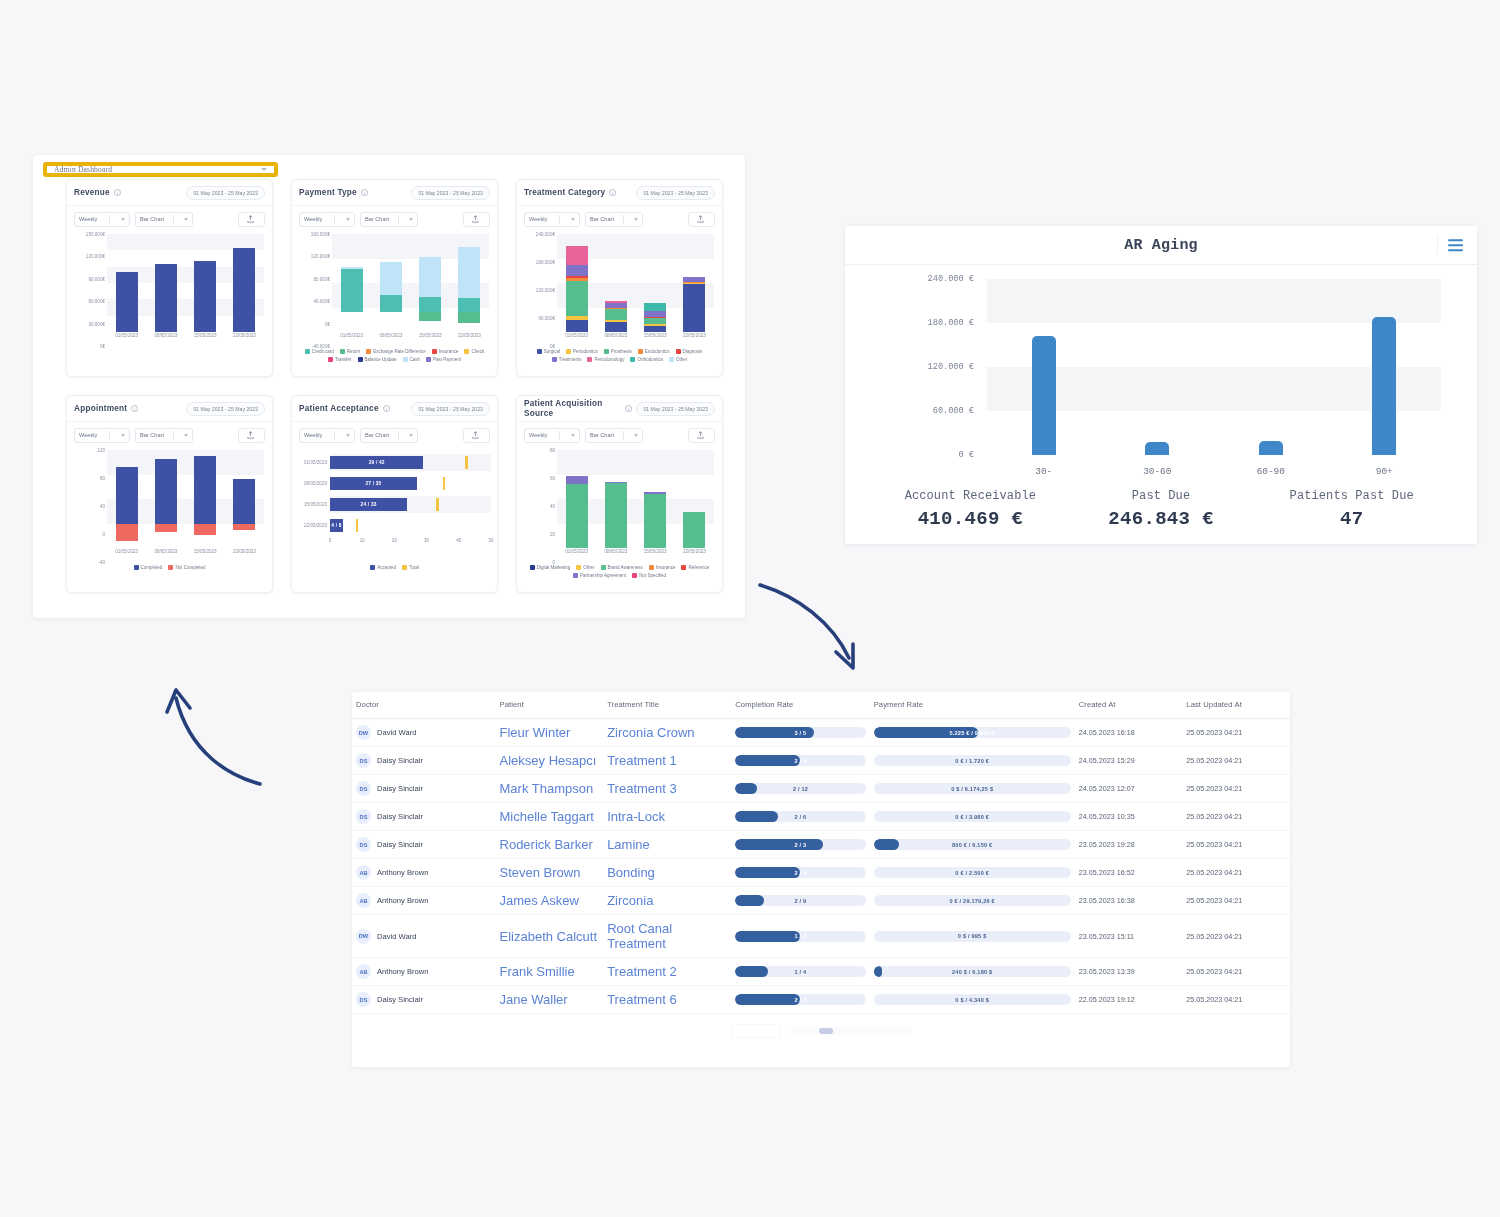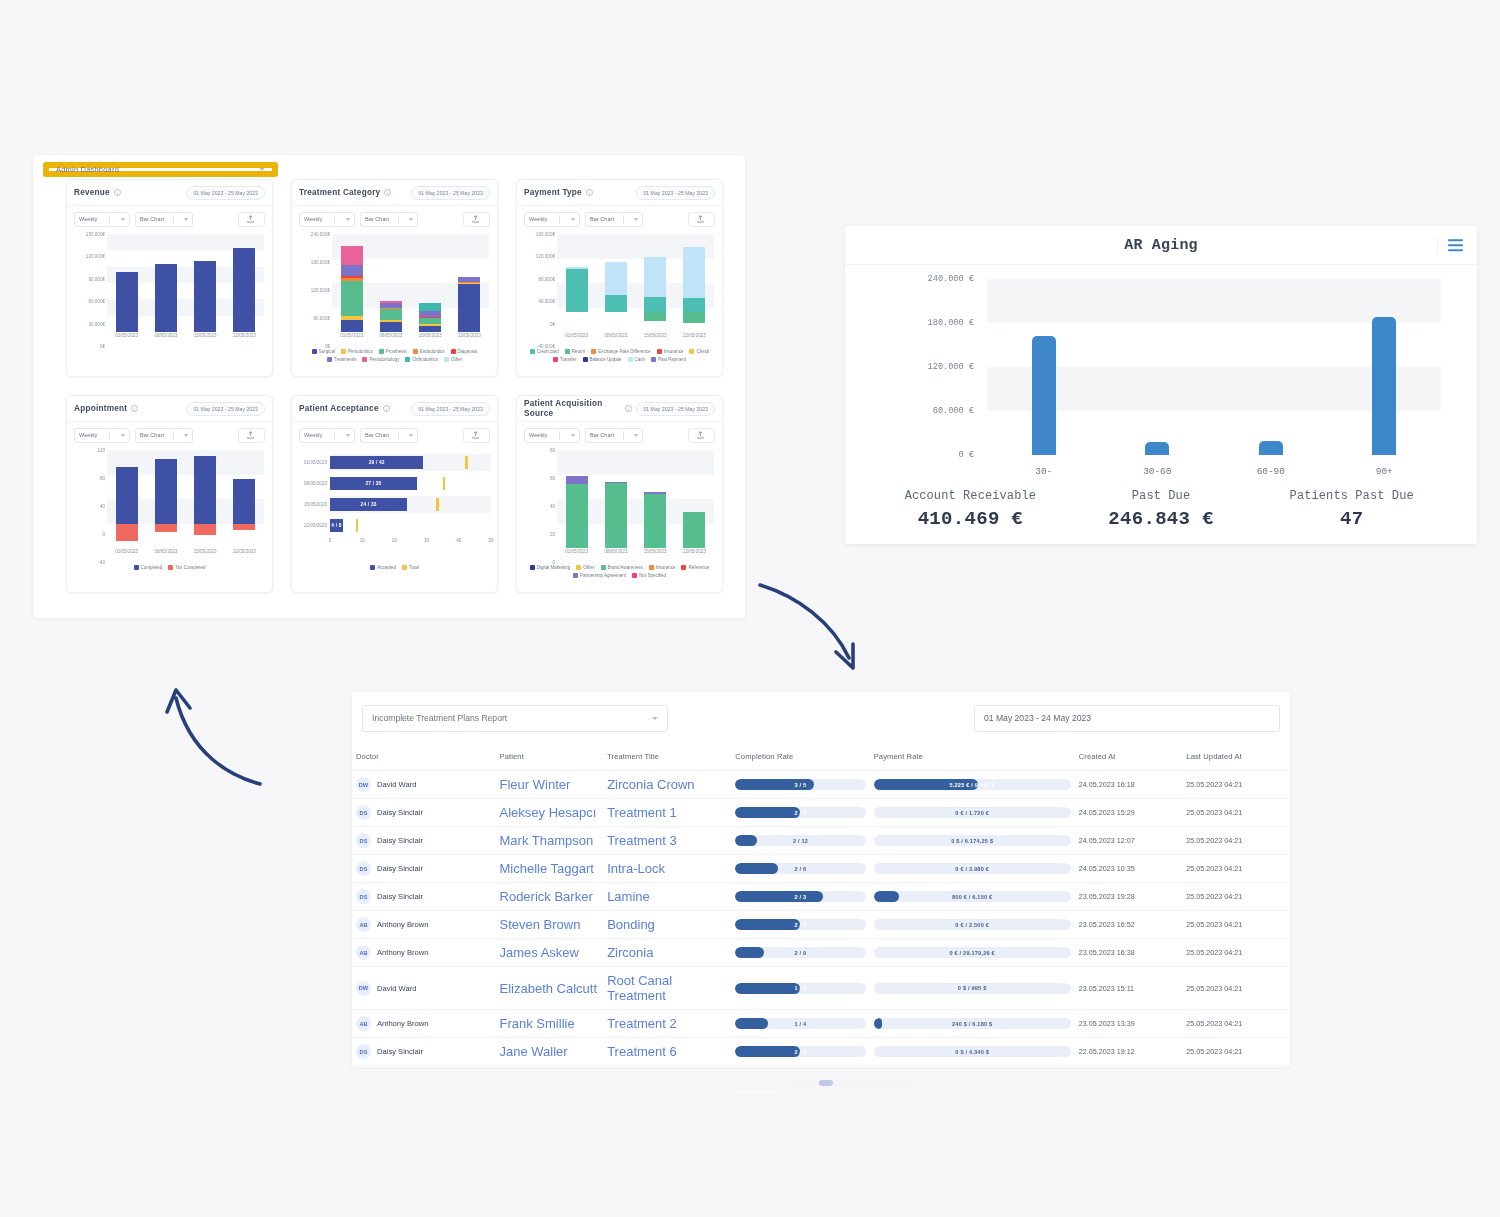--- a/index.html
+++ b/index.html
@@ -13,24 +13,25 @@
   .canvas { position: relative; width: 1500px; height: 1217px; }
 
   
   .dash-panel {
     position: absolute; left: 33px; top: 155px; width: 712px; height: 463px;
     background: #ffffff; border-radius: 4px;
     box-shadow: 0 1px 4px rgba(30,40,70,.07);
   }
   .dash-topbar { height: 38px; padding: 7px 10px 0 10px; }
   .sel-main {
-    width: 235px; height: 15px; border: 6px solid #eab308; border-radius: 3px;
+    width: 235px; height: 15px; border: 4px solid #eab308; border-radius: 3px;
     background: #fff; display: flex; align-items: center;
     padding: 0 7px; font-size: 7.5px; color: #6a7486; letter-spacing: .2px;
     justify-content: space-between;
+    font-family: Liberation Serif, serif;
   }
   .caret { width: 0; height: 0; border-left: 3px solid transparent; border-right: 3px solid transparent;
            border-top: 3.5px solid #b6bcca; }
 
   .cards-grid {
     position: absolute; left: 33px; top: 24px;
     display: grid; grid-template-columns: 207px 207px 207px;
     gap: 18px 18px;
   }
   .card {
@@ -232,145 +233,20 @@
               <div class="xlab">01/05/2023</div>
               <div class="xlab">08/05/2023</div>
               <div class="xlab">15/05/2023</div>
               <div class="xlab">22/05/2023</div>
             </div>
         </div>
       </div>
 
       <div class="card">
         <div class="card-hd">
-          <span class="card-title">Treatment Category</span>
-          <span class="info-i">i</span>
-          <span class="date-pill">01 May 2023 - 25 May 2023</span>
-        </div>
-        <div class="card-ctrls">
-          <div class="mini-sel w-weekly">
-            <span>Weekly</span>
-            <span class="bar"></span>
-              <span class="cv"></span>
-          </div>
-          <div class="mini-sel w-chart">
-            <span>Bar Chart</span>
-            <span class="bar"></span>
-              <span class="cv"></span>
-          </div>
-          <div class="export-btn">
-            <svg width="7" height="8" viewBox="0 0 10 11">
-                <path d="M5 1 L5 7 M2.5 3.2 L5 .8 L7.5 3.2 M1 8.5 L1 10 L9 10 L9 8.5" stroke="#6b7487" stroke-width="1" fill="none"></path>
-              </svg>
-            <span class="cv"></span>
-          </div>
-        </div>
-        <div class="plot">
-          <div class="yaxis" id="tc-y">
-              <div class="ytick" style="top: 0%;">240.000€</div>
-              <div class="ytick" style="top: 25%;">180.000€</div>
-              <div class="ytick" style="top: 50%;">120.000€</div>
-              <div class="ytick" style="top: 75%;">60.000€</div>
-              <div class="ytick" style="top: 100%;">0€</div>
-            </div>
-          <div class="pa" id="tc-pa">
-              <div class="band" style="top: 0%; height: 25%;"></div>
-              <div class="band" style="top: 50%; height: 25%;"></div>
-              <div class="bars">
-                <div class="bcol">
-                  <div style="position: absolute; left: 22%; width: 56%; top: 0px; bottom: 0px;">
-                    <div style="position: absolute; left: 0px; right: 0px; background: rgb(63, 81, 165); height: 12.5%; bottom: 0%;"></div>
-                    <div style="position: absolute; left: 0px; right: 0px; background: rgb(245, 197, 66); height: 3.33333%; bottom: 12.5%;"></div>
-                    <div style="position: absolute; left: 0px; right: 0px; background: rgb(86, 189, 143); height: 35.8333%; bottom: 15.8333%;"></div>
-                    <div style="position: absolute; left: 0px; right: 0px; background: rgb(240, 139, 60); height: 3.75%; bottom: 51.6667%;"></div>
-                    <div style="position: absolute; left: 0px; right: 0px; background: rgb(232, 71, 63); height: 1.25%; bottom: 55.4167%;"></div>
-                    <div style="position: absolute; left: 0px; right: 0px; background: rgb(126, 115, 200); height: 11.6667%; bottom: 56.6667%;"></div>
-                    <div style="position: absolute; left: 0px; right: 0px; background: rgb(232, 99, 154); height: 19.1667%; bottom: 68.3333%;"></div>
-                  </div>
-                </div>
-                <div class="bcol">
-                  <div style="position: absolute; left: 22%; width: 56%; top: 0px; bottom: 0px;">
-                    <div style="position: absolute; left: 0px; right: 0px; background: rgb(63, 81, 165); height: 10%; bottom: 0%;"></div>
-                    <div style="position: absolute; left: 0px; right: 0px; background: rgb(245, 197, 66); height: 2.08333%; bottom: 10%;"></div>
-                    <div style="position: absolute; left: 0px; right: 0px; background: rgb(86, 189, 143); height: 11.6667%; bottom: 12.0833%;"></div>
-                    <div style="position: absolute; left: 0px; right: 0px; background: rgb(240, 139, 60); height: 0.833333%; bottom: 23.75%;"></div>
-                    <div style="position: absolute; left: 0px; right: 0px; background: rgb(126, 115, 200); height: 5.41667%; bottom: 24.5833%;"></div>
-                    <div style="position: absolute; left: 0px; right: 0px; background: rgb(232, 99, 154); height: 2.08333%; bottom: 30%;"></div>
-                  </div>
-                </div>
-                <div class="bcol">
-                  <div style="position: absolute; left: 22%; width: 56%; top: 0px; bottom: 0px;">
-                    <div style="position: absolute; left: 0px; right: 0px; background: rgb(63, 81, 165); height: 5.83333%; bottom: 0%;"></div>
-                    <div style="position: absolute; left: 0px; right: 0px; background: rgb(245, 197, 66); height: 2.5%; bottom: 5.83333%;"></div>
-                    <div style="position: absolute; left: 0px; right: 0px; background: rgb(86, 189, 143); height: 5.83333%; bottom: 8.33333%;"></div>
-                    <div style="position: absolute; left: 0px; right: 0px; background: rgb(240, 139, 60); height: 0.833333%; bottom: 14.1667%;"></div>
-                    <div style="position: absolute; left: 0px; right: 0px; background: rgb(232, 71, 63); height: 0.625%; bottom: 15%;"></div>
-                    <div style="position: absolute; left: 0px; right: 0px; background: rgb(126, 115, 200); height: 6.25%; bottom: 15.625%;"></div>
-                    <div style="position: absolute; left: 0px; right: 0px; background: rgb(63, 184, 172); height: 7.5%; bottom: 21.875%;"></div>
-                  </div>
-                </div>
-                <div class="bcol">
-                  <div style="position: absolute; left: 22%; width: 56%; top: 0px; bottom: 0px;">
-                    <div style="position: absolute; left: 0px; right: 0px; background: rgb(63, 81, 165); height: 49.1667%; bottom: 0%;"></div>
-                    <div style="position: absolute; left: 0px; right: 0px; background: rgb(245, 197, 66); height: 1.04167%; bottom: 49.1667%;"></div>
-                    <div style="position: absolute; left: 0px; right: 0px; background: rgb(240, 139, 60); height: 1.25%; bottom: 50.2083%;"></div>
-                    <div style="position: absolute; left: 0px; right: 0px; background: rgb(126, 115, 200); height: 5%; bottom: 51.4583%;"></div>
-                  </div>
-                </div>
-              </div>
-            </div>
-          <div class="xlabels" id="tc-x">
-              <div class="xlab">01/05/2023</div>
-              <div class="xlab">08/05/2023</div>
-              <div class="xlab">15/05/2023</div>
-              <div class="xlab">22/05/2023</div>
-            </div>
-        </div>
-        <div class="legend" id="tc-lg">
-            <div class="lg">
-              <span class="sw" style="background: rgb(63, 81, 165);"></span>
-              <span>Surgical</span>
-            </div>
-            <div class="lg">
-              <span class="sw" style="background: rgb(245, 197, 66);"></span>
-              <span>Periodontics</span>
-            </div>
-            <div class="lg">
-              <span class="sw" style="background: rgb(86, 189, 143);"></span>
-              <span>Prosthesis</span>
-            </div>
-            <div class="lg">
-              <span class="sw" style="background: rgb(240, 139, 60);"></span>
-              <span>Endodontics</span>
-            </div>
-            <div class="lg">
-              <span class="sw" style="background: rgb(232, 71, 63);"></span>
-              <span>Diagnosis</span>
-            </div>
-            <div class="lg">
-              <span class="sw" style="background: rgb(126, 115, 200);"></span>
-              <span>Treatments</span>
-            </div>
-            <div class="lg">
-              <span class="sw" style="background: rgb(232, 99, 154);"></span>
-              <span>Periodontology</span>
-            </div>
-            <div class="lg">
-              <span class="sw" style="background: rgb(63, 184, 172);"></span>
-              <span>Orthodontics</span>
-            </div>
-            <div class="lg">
-              <span class="sw" style="background: rgb(191, 227, 247);"></span>
-              <span>Other</span>
-            </div>
-          </div>
-      </div>
-
-      <div class="card">
-        <div class="card-hd">
           <span class="card-title">Payment Type</span>
           <span class="info-i">i</span>
           <span class="date-pill">01 May 2023 - 25 May 2023</span>
         </div>
         <div class="card-ctrls">
           <div class="mini-sel w-weekly">
             <span>Weekly</span>
             <span class="bar"></span>
               <span class="cv"></span>
           </div>
@@ -463,20 +339,145 @@
               <span class="sw" style="background: rgb(43, 58, 143);"></span>
               <span>Balance Update</span>
             </div>
             <div class="lg">
               <span class="sw" style="background: rgb(191, 227, 247);"></span>
               <span>Cash</span>
             </div>
             <div class="lg">
               <span class="sw" style="background: rgb(126, 115, 200);"></span>
               <span>Past Payment</span>
+            </div>
+          </div>
+      </div>
+
+      <div class="card">
+        <div class="card-hd">
+          <span class="card-title">Treatment Category</span>
+          <span class="info-i">i</span>
+          <span class="date-pill">01 May 2023 - 25 May 2023</span>
+        </div>
+        <div class="card-ctrls">
+          <div class="mini-sel w-weekly">
+            <span>Weekly</span>
+            <span class="bar"></span>
+              <span class="cv"></span>
+          </div>
+          <div class="mini-sel w-chart">
+            <span>Bar Chart</span>
+            <span class="bar"></span>
+              <span class="cv"></span>
+          </div>
+          <div class="export-btn">
+            <svg width="7" height="8" viewBox="0 0 10 11">
+                <path d="M5 1 L5 7 M2.5 3.2 L5 .8 L7.5 3.2 M1 8.5 L1 10 L9 10 L9 8.5" stroke="#6b7487" stroke-width="1" fill="none"></path>
+              </svg>
+            <span class="cv"></span>
+          </div>
+        </div>
+        <div class="plot">
+          <div class="yaxis" id="tc-y">
+              <div class="ytick" style="top: 0%;">240.000€</div>
+              <div class="ytick" style="top: 25%;">180.000€</div>
+              <div class="ytick" style="top: 50%;">120.000€</div>
+              <div class="ytick" style="top: 75%;">60.000€</div>
+              <div class="ytick" style="top: 100%;">0€</div>
+            </div>
+          <div class="pa" id="tc-pa">
+              <div class="band" style="top: 0%; height: 25%;"></div>
+              <div class="band" style="top: 50%; height: 25%;"></div>
+              <div class="bars">
+                <div class="bcol">
+                  <div style="position: absolute; left: 22%; width: 56%; top: 0px; bottom: 0px;">
+                    <div style="position: absolute; left: 0px; right: 0px; background: rgb(63, 81, 165); height: 12.5%; bottom: 0%;"></div>
+                    <div style="position: absolute; left: 0px; right: 0px; background: rgb(245, 197, 66); height: 3.33333%; bottom: 12.5%;"></div>
+                    <div style="position: absolute; left: 0px; right: 0px; background: rgb(86, 189, 143); height: 35.8333%; bottom: 15.8333%;"></div>
+                    <div style="position: absolute; left: 0px; right: 0px; background: rgb(240, 139, 60); height: 3.75%; bottom: 51.6667%;"></div>
+                    <div style="position: absolute; left: 0px; right: 0px; background: rgb(232, 71, 63); height: 1.25%; bottom: 55.4167%;"></div>
+                    <div style="position: absolute; left: 0px; right: 0px; background: rgb(126, 115, 200); height: 11.6667%; bottom: 56.6667%;"></div>
+                    <div style="position: absolute; left: 0px; right: 0px; background: rgb(232, 99, 154); height: 19.1667%; bottom: 68.3333%;"></div>
+                  </div>
+                </div>
+                <div class="bcol">
+                  <div style="position: absolute; left: 22%; width: 56%; top: 0px; bottom: 0px;">
+                    <div style="position: absolute; left: 0px; right: 0px; background: rgb(63, 81, 165); height: 10%; bottom: 0%;"></div>
+                    <div style="position: absolute; left: 0px; right: 0px; background: rgb(245, 197, 66); height: 2.08333%; bottom: 10%;"></div>
+                    <div style="position: absolute; left: 0px; right: 0px; background: rgb(86, 189, 143); height: 11.6667%; bottom: 12.0833%;"></div>
+                    <div style="position: absolute; left: 0px; right: 0px; background: rgb(240, 139, 60); height: 0.833333%; bottom: 23.75%;"></div>
+                    <div style="position: absolute; left: 0px; right: 0px; background: rgb(126, 115, 200); height: 5.41667%; bottom: 24.5833%;"></div>
+                    <div style="position: absolute; left: 0px; right: 0px; background: rgb(232, 99, 154); height: 2.08333%; bottom: 30%;"></div>
+                  </div>
+                </div>
+                <div class="bcol">
+                  <div style="position: absolute; left: 22%; width: 56%; top: 0px; bottom: 0px;">
+                    <div style="position: absolute; left: 0px; right: 0px; background: rgb(63, 81, 165); height: 5.83333%; bottom: 0%;"></div>
+                    <div style="position: absolute; left: 0px; right: 0px; background: rgb(245, 197, 66); height: 2.5%; bottom: 5.83333%;"></div>
+                    <div style="position: absolute; left: 0px; right: 0px; background: rgb(86, 189, 143); height: 5.83333%; bottom: 8.33333%;"></div>
+                    <div style="position: absolute; left: 0px; right: 0px; background: rgb(240, 139, 60); height: 0.833333%; bottom: 14.1667%;"></div>
+                    <div style="position: absolute; left: 0px; right: 0px; background: rgb(232, 71, 63); height: 0.625%; bottom: 15%;"></div>
+                    <div style="position: absolute; left: 0px; right: 0px; background: rgb(126, 115, 200); height: 6.25%; bottom: 15.625%;"></div>
+                    <div style="position: absolute; left: 0px; right: 0px; background: rgb(63, 184, 172); height: 7.5%; bottom: 21.875%;"></div>
+                  </div>
+                </div>
+                <div class="bcol">
+                  <div style="position: absolute; left: 22%; width: 56%; top: 0px; bottom: 0px;">
+                    <div style="position: absolute; left: 0px; right: 0px; background: rgb(63, 81, 165); height: 49.1667%; bottom: 0%;"></div>
+                    <div style="position: absolute; left: 0px; right: 0px; background: rgb(245, 197, 66); height: 1.04167%; bottom: 49.1667%;"></div>
+                    <div style="position: absolute; left: 0px; right: 0px; background: rgb(240, 139, 60); height: 1.25%; bottom: 50.2083%;"></div>
+                    <div style="position: absolute; left: 0px; right: 0px; background: rgb(126, 115, 200); height: 5%; bottom: 51.4583%;"></div>
+                  </div>
+                </div>
+              </div>
+            </div>
+          <div class="xlabels" id="tc-x">
+              <div class="xlab">01/05/2023</div>
+              <div class="xlab">08/05/2023</div>
+              <div class="xlab">15/05/2023</div>
+              <div class="xlab">22/05/2023</div>
+            </div>
+        </div>
+        <div class="legend" id="tc-lg">
+            <div class="lg">
+              <span class="sw" style="background: rgb(63, 81, 165);"></span>
+              <span>Surgical</span>
+            </div>
+            <div class="lg">
+              <span class="sw" style="background: rgb(245, 197, 66);"></span>
+              <span>Periodontics</span>
+            </div>
+            <div class="lg">
+              <span class="sw" style="background: rgb(86, 189, 143);"></span>
+              <span>Prosthesis</span>
+            </div>
+            <div class="lg">
+              <span class="sw" style="background: rgb(240, 139, 60);"></span>
+              <span>Endodontics</span>
+            </div>
+            <div class="lg">
+              <span class="sw" style="background: rgb(232, 71, 63);"></span>
+              <span>Diagnosis</span>
+            </div>
+            <div class="lg">
+              <span class="sw" style="background: rgb(126, 115, 200);"></span>
+              <span>Treatments</span>
+            </div>
+            <div class="lg">
+              <span class="sw" style="background: rgb(232, 99, 154);"></span>
+              <span>Periodontology</span>
+            </div>
+            <div class="lg">
+              <span class="sw" style="background: rgb(63, 184, 172);"></span>
+              <span>Orthodontics</span>
+            </div>
+            <div class="lg">
+              <span class="sw" style="background: rgb(191, 227, 247);"></span>
+              <span>Other</span>
             </div>
           </div>
       </div>
 
       <div class="card">
         <div class="card-hd">
           <span class="card-title">Appointment</span>
           <span class="info-i">i</span>
           <span class="date-pill">01 May 2023 - 25 May 2023</span>
         </div>
@@ -796,29 +797,20 @@
           <div class="vl">246.843 €</div>
         </div>
         <div class="ar-stat">
           <div class="lb">Patients Past Due</div>
           <div class="vl">47</div>
         </div>
       </div>
   </div>
 
   <div class="rep-panel">
-    <div class="rep-filters">
-      <div class="rep-sel">
-        <span>Incomplete Treatment Plans Report</span>
-        <span class="caret"></span>
-      </div>
-      <div class="rep-date">
-        <span>01 May 2023 - 24 May 2023</span>
-      </div>
-    </div>
     <table class="rep">
       <thead>
           <tr id="rep-head">
             <th class="c-doc">Doctor</th>
             <th class="c-pat">Patient</th>
             <th class="c-tt">Treatment Title</th>
             <th class="c-cr">Completion Rate</th>
             <th class="c-pr">Payment Rate</th>
             <th class="c-ca">Created At</th>
             <th class="c-lu">Last Updated At</th>

